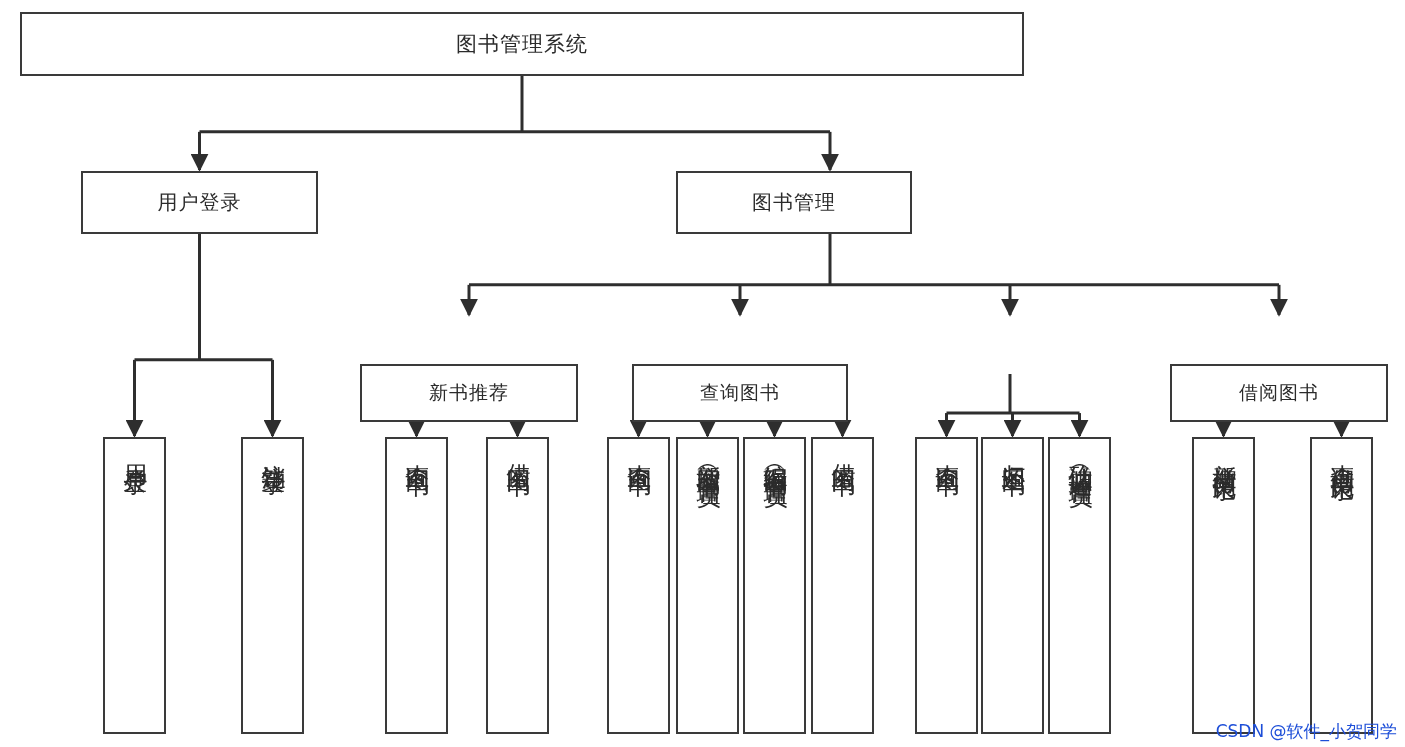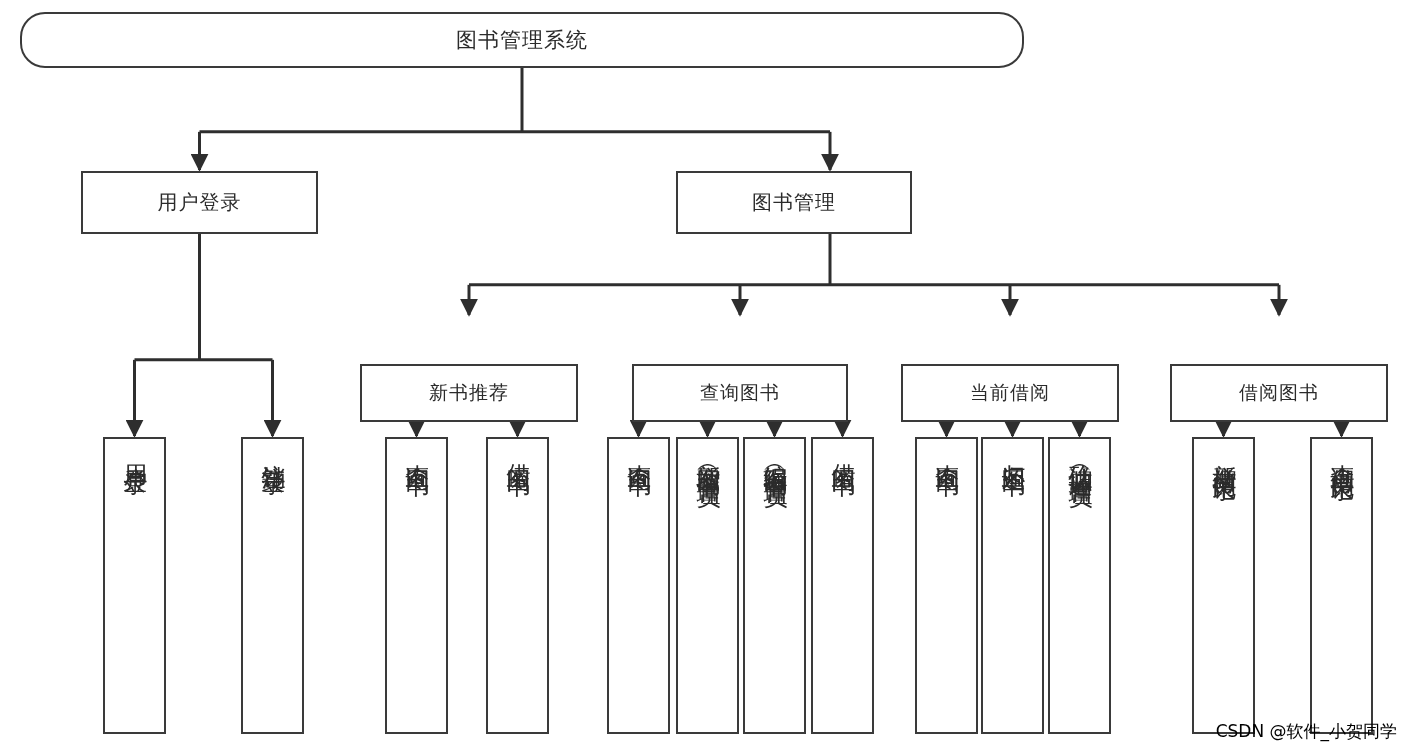--- a/index.html
+++ b/index.html
@@ -43,21 +43,21 @@
     letter-spacing:3px;
     white-space:nowrap;
     text-align:center;
   }
 
   .watermark{
     position:absolute;
     right:8px;
     bottom:4px;
     font-size:17px;
-    color:#000000;
+    color:#1d4ed8;
     z-index:5;
     white-space:nowrap;
   }
 </style>
 </head>
 <body>
 
 <div id="canvas">
 
   <svg id="edges" viewBox="0 0 1405 747">
@@ -98,26 +98,25 @@
         <path d="M 1079.5 413.06 L 1079.5 436" marker-end="url(#arrow)"></path>
         <path d="M 1279 374 L 1279 413.06"></path>
         <path d="M 1223.5 413.06 L 1341.5 413.06"></path>
         <path d="M 1223.5 413.06 L 1223.5 436" marker-end="url(#arrow)"></path>
         <path d="M 1341.5 413.06 L 1341.5 436" marker-end="url(#arrow)"></path>
       </g>
   </svg>
 
   <div class="watermark">CSDN @软件_小贺同学</div>
 
-<div class="node root" style="left: 20px; top: 12px; width: 1004px; height: 56px; border-radius: 25px;">图书管理系统</div>
+<div class="node root" style="left: 20px; top: 12px; width: 1004px; height: 64px;">图书管理系统</div>
     <div class="node lvl1" style="left: 81px; top: 171px; width: 237px; height: 63px;">用户登录</div>
     <div class="node lvl1" style="left: 676px; top: 171px; width: 236px; height: 63px;">图书管理</div>
     <div class="node lvl2" style="left: 360px; top: 316px; width: 218px; height: 58px;">新书推荐</div>
     <div class="node lvl2" style="left: 632px; top: 316px; width: 216px; height: 58px;">查询图书</div>
-    <div class="node lvl2" style="left: 901px; top: 316px; width: 218px; height: 58px;">当前借阅</div>
     <div class="node lvl2" style="left: 1170px; top: 316px; width: 218px; height: 58px;">借阅图书</div>
     <div class="leaf" style="left: 103px; top: 437px; width: 63px; height: 297px;">
       <span class="vtext">用户登录</span>
     </div>
     <div class="leaf" style="left: 241px; top: 437px; width: 63px; height: 297px;">
       <span class="vtext">注销登录</span>
     </div>
     <div class="leaf" style="left: 385px; top: 437px; width: 63px; height: 297px;">
       <span class="vtext">查询图书</span>
     </div>

